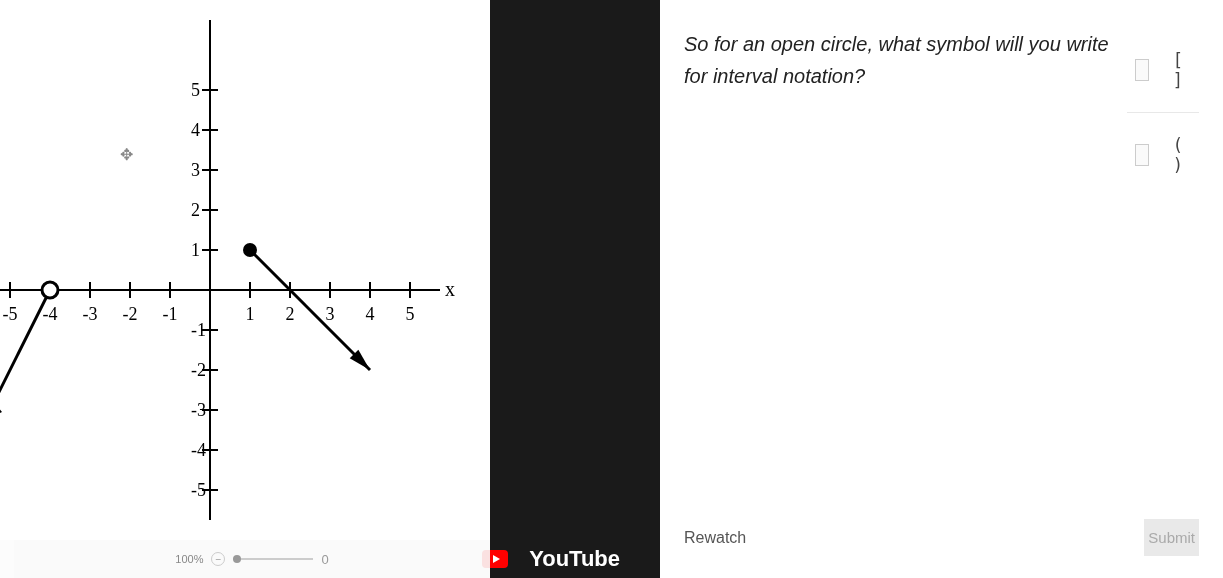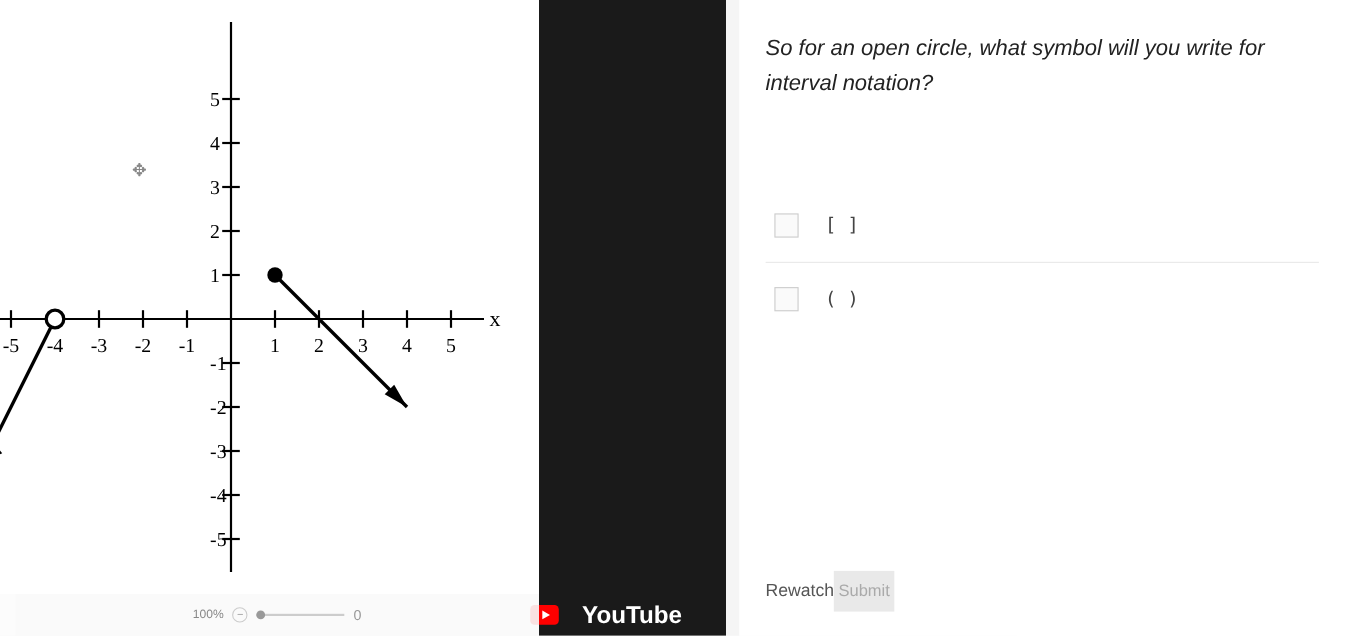--- a/index.html
+++ b/index.html
@@ -74,22 +74,20 @@
   border-top: 4px solid transparent;
   border-bottom: 4px solid transparent;
   margin-left: 2px;
 }
 .question-panel {
   flex: 1;
   background: #fff;
   padding: 28px 24px;
   position: relative;
   display: flex;
-  flex-direction: column;
-  margin-left: 12px;
 }
 .question-text {
   font-size: 20px;
   font-style: italic;
   color: #222;
   line-height: 1.6;
   margin-bottom: 80px;
 }
 .choices {
   display: flex;
@@ -114,20 +112,21 @@
   font-size: 17px;
   color: #444;
   font-family: monospace;
 }
 .footer-row {
   position: absolute;
   left: 24px;
   right: 24px;
   bottom: 22px;
   display: flex;
+  justify-content: space-between;
   align-items: center;
 }
 .rewatch {
   font-size: 16px;
   color: #555;
   cursor: pointer;
 }
 .submit {
   padding: 10px 4px;
   background: #e9e9e9;

